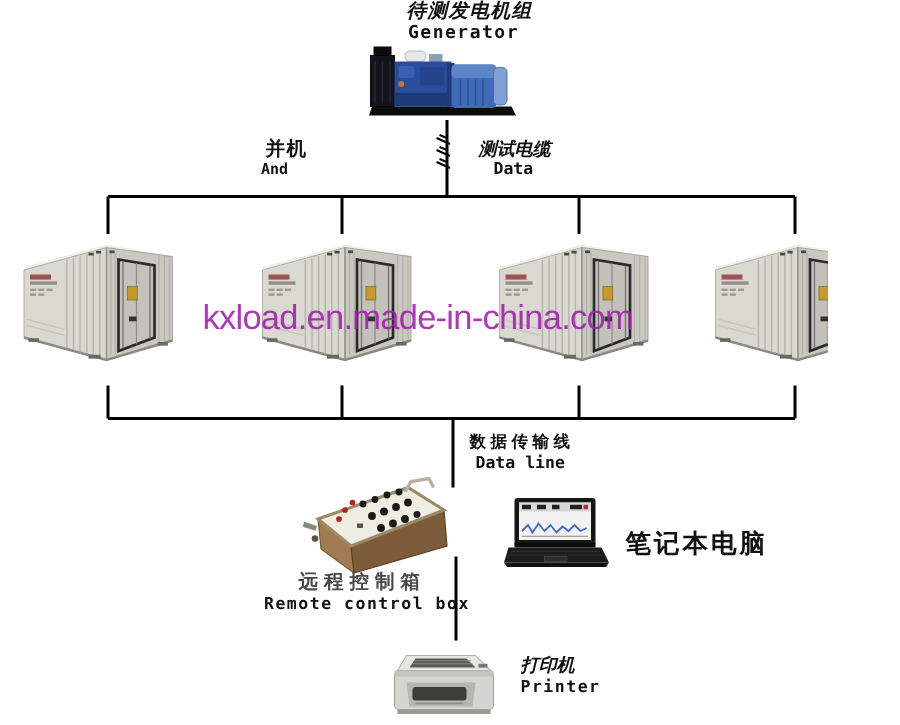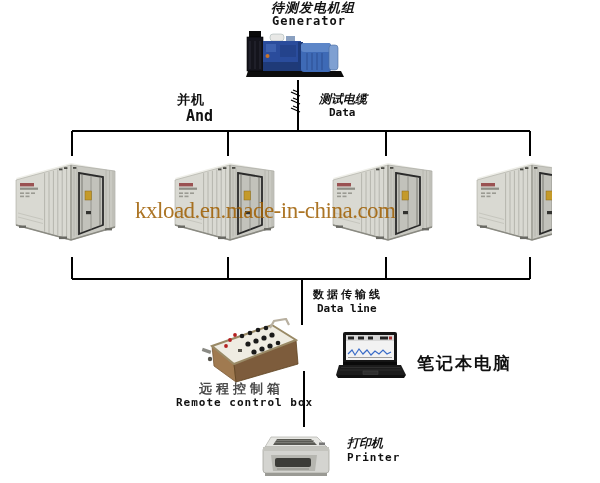--- a/index.html
+++ b/index.html
@@ -5,22 +5,22 @@
   html,body{margin:0;padding:0;background:#fff;}
   #canvas{position:relative;width:552px;height:483px;background:#ffffff;overflow:hidden;
           font-family:"DejaVu Sans","Liberation Sans",sans-serif;}
   .layer{position:absolute;left:0;top:0;}
   .equip{position:absolute;z-index:2;}
   .lbl{position:absolute;white-space:nowrap;color:#111;z-index:5;line-height:1.1;}
   .zh{font-family:"DejaVu Sans","Liberation Sans",sans-serif;font-weight:bold;}
   .en{font-family:"DejaVu Sans Mono","Liberation Mono",monospace;font-weight:bold;}
   .it{font-style:italic;}
   #watermark{position:absolute;left:135px;top:198px;z-index:6;
-             font-family:Liberation Serif, serif;
-             font-size:23px;color:#a16207;opacity:.88;letter-spacing:-0.5px;}
+             font-family:Liberation Sans, sans-serif;
+             font-size:23px;color:#a21caf;opacity:.88;letter-spacing:-0.5px;}
 </style>
 </head>
 <body>
 
 <div id="canvas">
 
   <svg width="0" height="0" style="position:absolute" aria-hidden="true">
     <defs>
       <symbol id="sym-container" viewBox="0 0 106 96">
         <polygon points="3,22 58,7 102,15 100,17 58,10 5,25" fill="#efefe9"></polygon>
@@ -195,21 +195,21 @@
     </svg>
 
   <svg class="equip" style="left:259px;top:431px" width="76" height="50" viewBox="0 0 76 50">
       <use href="#sym-printer"></use>
     </svg>
 
   <div class="lbl zh it" style="left:271px;top:1px;font-size:13px;letter-spacing:1px">待测发电机组</div>
   <div class="lbl en" style="left:272px;top:15px;font-size:12px;letter-spacing:1px">Generator</div>
 
   <div class="lbl zh" style="left:177px;top:93px;font-size:13px;letter-spacing:1px">并机</div>
-  <div class="lbl en" style="left:186px;top:108px;font-size:15px">And</div>
+  <div class="lbl en" style="left:174px;top:108px;font-size:10px">And</div>
 
   <div class="lbl zh it" style="left:319px;top:93px;font-size:12px">测试电缆</div>
   <div class="lbl en" style="left:329px;top:107px;font-size:11px">Data</div>
 
   <div id="watermark">kxload.en.made-in-china.com</div>
 
   <div class="lbl zh" style="left:313px;top:289px;font-size:11px;letter-spacing:3px">数据传输线</div>
   <div class="lbl en" style="left:317px;top:303px;font-size:11px">Data line</div>
 
   <div class="lbl en" style="left:176px;top:397px;font-size:11px;letter-spacing:1px">Remote control box</div>

